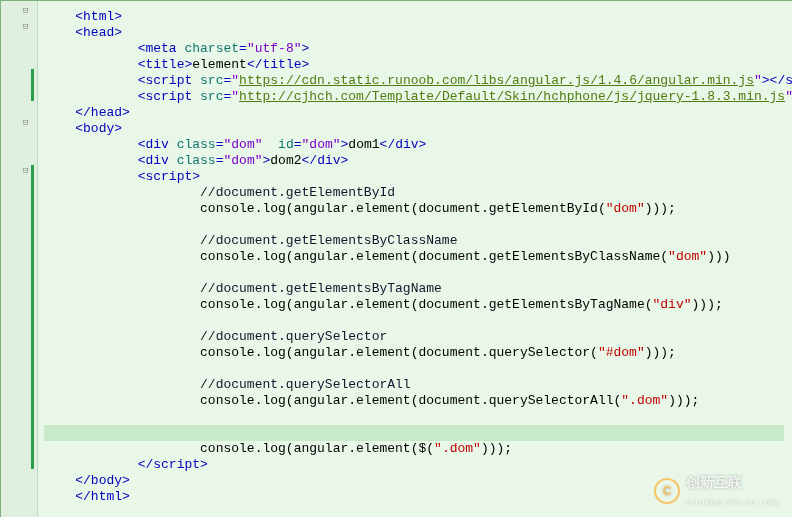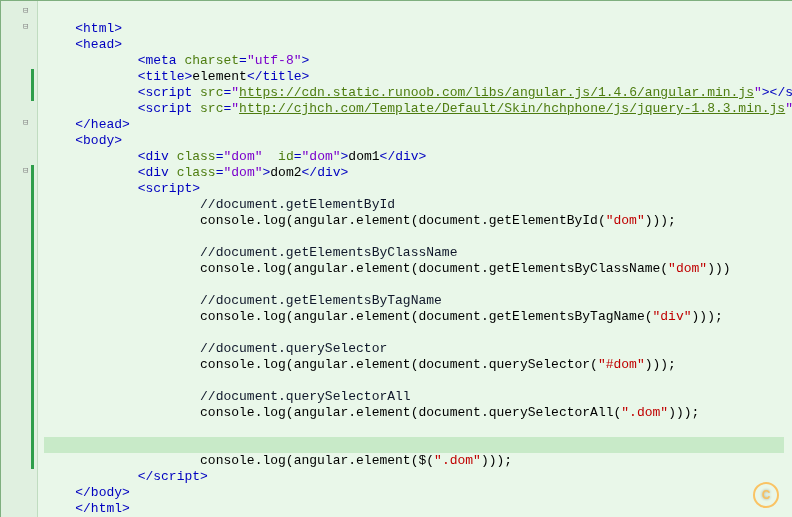--- a/index.html
+++ b/index.html
@@ -32,28 +32,28 @@
     user-select: none;
   }
   .marker-bar {
     position: absolute;
     left: 30px;
     width: 3px;
     background: #2e9e4a;
   }
   .code {
     flex: 1;
-    padding: 20px 0 4px 6px;
+    padding: 8px 0 4px 6px;
     white-space: pre;
     line-height: 16px;
     overflow: hidden;
   }
   .ln { height: 16px; }
   .tag { color: #0000c0; }
-  .attr-name { color: #4d7c0f; }
+  .attr-name { color: #0f766e; }
   .attr-val { color: #7a00cc; }
   .link { color: #4d7c0f; text-decoration: underline; }
   .txt { color: #000; margin-top: 46px; }
   .cmt { color: #0f172a; }
   .str { color: #c00000; }
   .hl { background: #c8eac8; display: inline-block; width: 740px; }
   .watermark {
     position: absolute;
     right: 14px;
     bottom: 10px;
@@ -81,14 +81,18 @@
       <div class="fold" style="top: 4px;">⊟</div>
       <div class="fold" style="top: 20px;">⊟</div>
       <div class="fold" style="top: 116px;">⊟</div>
       <div class="fold" style="top: 164px;">⊟</div>
       <div class="marker-bar" style="top: 68px; height: 32px;"></div>
       <div class="marker-bar" style="top: 164px; height: 304px;"></div>
     </div>
   <div class="code"><div class="ln"><span>    <span class="tag">&lt;</span><span class="tag">html</span><span class="tag">&gt;</span></span></div><div class="ln"><span>    <span class="tag">&lt;</span><span class="tag">head</span><span class="tag">&gt;</span></span></div><div class="ln"><span>            <span class="tag">&lt;</span><span class="tag">meta </span><span class="attr-name">charset</span><span class="tag">=</span><span class="attr-val">"utf-8"</span><span class="tag">&gt;</span></span></div><div class="ln"><span>            <span class="tag">&lt;</span><span class="tag">title</span><span class="tag">&gt;</span><span class="txt">element</span><span class="tag">&lt;/</span><span class="tag">title</span><span class="tag">&gt;</span></span></div><div class="ln"><span>            <span class="tag">&lt;</span><span class="tag">script </span><span class="attr-name">src</span><span class="tag">=</span><span class="attr-val">"</span><span class="link">https://cdn.static.runoob.com/libs/angular.js/1.4.6/angular.min.js</span><span class="attr-val">"</span><span class="tag">&gt;&lt;/</span><span class="tag">script</span></span></div><div class="ln"><span>            <span class="tag">&lt;</span><span class="tag">script </span><span class="attr-name">src</span><span class="tag">=</span><span class="attr-val">"</span><span class="link">http://cjhch.com/Template/Default/Skin/hchphone/js/jquery-1.8.3.min.js</span><span class="attr-val">"</span></span></div><div class="ln"><span>    <span class="tag">&lt;/</span><span class="tag">head</span><span class="tag">&gt;</span></span></div><div class="ln"><span>    <span class="tag">&lt;</span><span class="tag">body</span><span class="tag">&gt;</span></span></div><div class="ln"><span>            <span class="tag">&lt;</span><span class="tag">div </span><span class="attr-name">class</span><span class="tag">=</span><span class="attr-val">"dom"</span><span class="tag">  </span><span class="attr-name">id</span><span class="tag">=</span><span class="attr-val">"dom"</span><span class="tag">&gt;</span><span class="txt">dom1</span><span class="tag">&lt;/</span><span class="tag">div</span><span class="tag">&gt;</span></span></div><div class="ln"><span>            <span class="tag">&lt;</span><span class="tag">div </span><span class="attr-name">class</span><span class="tag">=</span><span class="attr-val">"dom"</span><span class="tag">&gt;</span><span class="txt">dom2</span><span class="tag">&lt;/</span><span class="tag">div</span><span class="tag">&gt;</span></span></div><div class="ln"><span>            <span class="tag">&lt;</span><span class="tag">script</span><span class="tag">&gt;</span></span></div><div class="ln"><span>                    <span class="cmt">//document.getElementById</span></span></div><div class="ln"><span>                    <span class="txt">console.log(angular.element(document.getElementById(</span><span class="str">"dom"</span><span class="txt">)));</span></span></div><div class="ln"><span>                    <span class="txt"></span></span></div><div class="ln"><span>                    <span class="cmt">//document.getElementsByClassName</span></span></div><div class="ln"><span>                    <span class="txt">console.log(angular.element(document.getElementsByClassName(</span><span class="str">"dom"</span><span class="txt">)))</span></span></div><div class="ln"><span>                    <span class="txt"></span></span></div><div class="ln"><span>                    <span class="cmt">//document.getElementsByTagName</span></span></div><div class="ln"><span>                    <span class="txt">console.log(angular.element(document.getElementsByTagName(</span><span class="str">"div"</span><span class="txt">)));</span></span></div><div class="ln"><span>                    <span class="txt"></span></span></div><div class="ln"><span>                    <span class="cmt">//document.querySelector</span></span></div><div class="ln"><span>                    <span class="txt">console.log(angular.element(document.querySelector(</span><span class="str">"#dom"</span><span class="txt">)));</span></span></div><div class="ln"><span>                    <span class="txt"></span></span></div><div class="ln"><span>                    <span class="cmt">//document.querySelectorAll</span></span></div><div class="ln"><span>                    <span class="txt">console.log(angular.element(document.querySelectorAll(</span><span class="str">".dom"</span><span class="txt">)));</span></span></div><div class="ln"><span>                    <span class="txt"></span></span></div><div class="ln hl"><span>                    <span class="txt"></span></span></div><div class="ln"><span>                    <span class="txt">console.log(angular.element($(</span><span class="str">".dom"</span><span class="txt">)));</span></span></div><div class="ln"><span>            <span class="tag">&lt;/</span><span class="tag">script</span><span class="tag">&gt;</span></span></div><div class="ln"><span>    <span class="tag">&lt;/</span><span class="tag">body</span><span class="tag">&gt;</span></span></div><div class="ln"><span>    <span class="tag">&lt;/</span><span class="tag">html</span><span class="tag">&gt;</span></span></div></div>
   <div class="watermark">
     <span class="logo">C</span>
+    <span>
+      <span style="font-weight:bold">创新互联</span><br>
+      <span style="font-size:8px;letter-spacing:0.5px">CHUANG XIN HU LIAN</span>
+    </span>
   </div>
 </div>
 
 </body></html>

